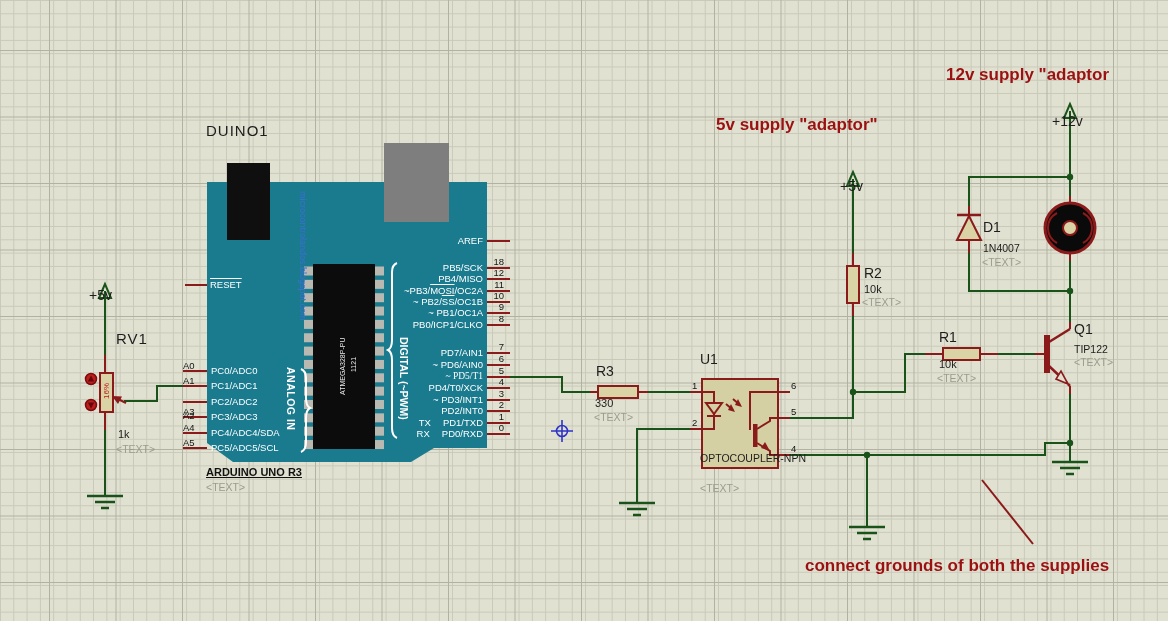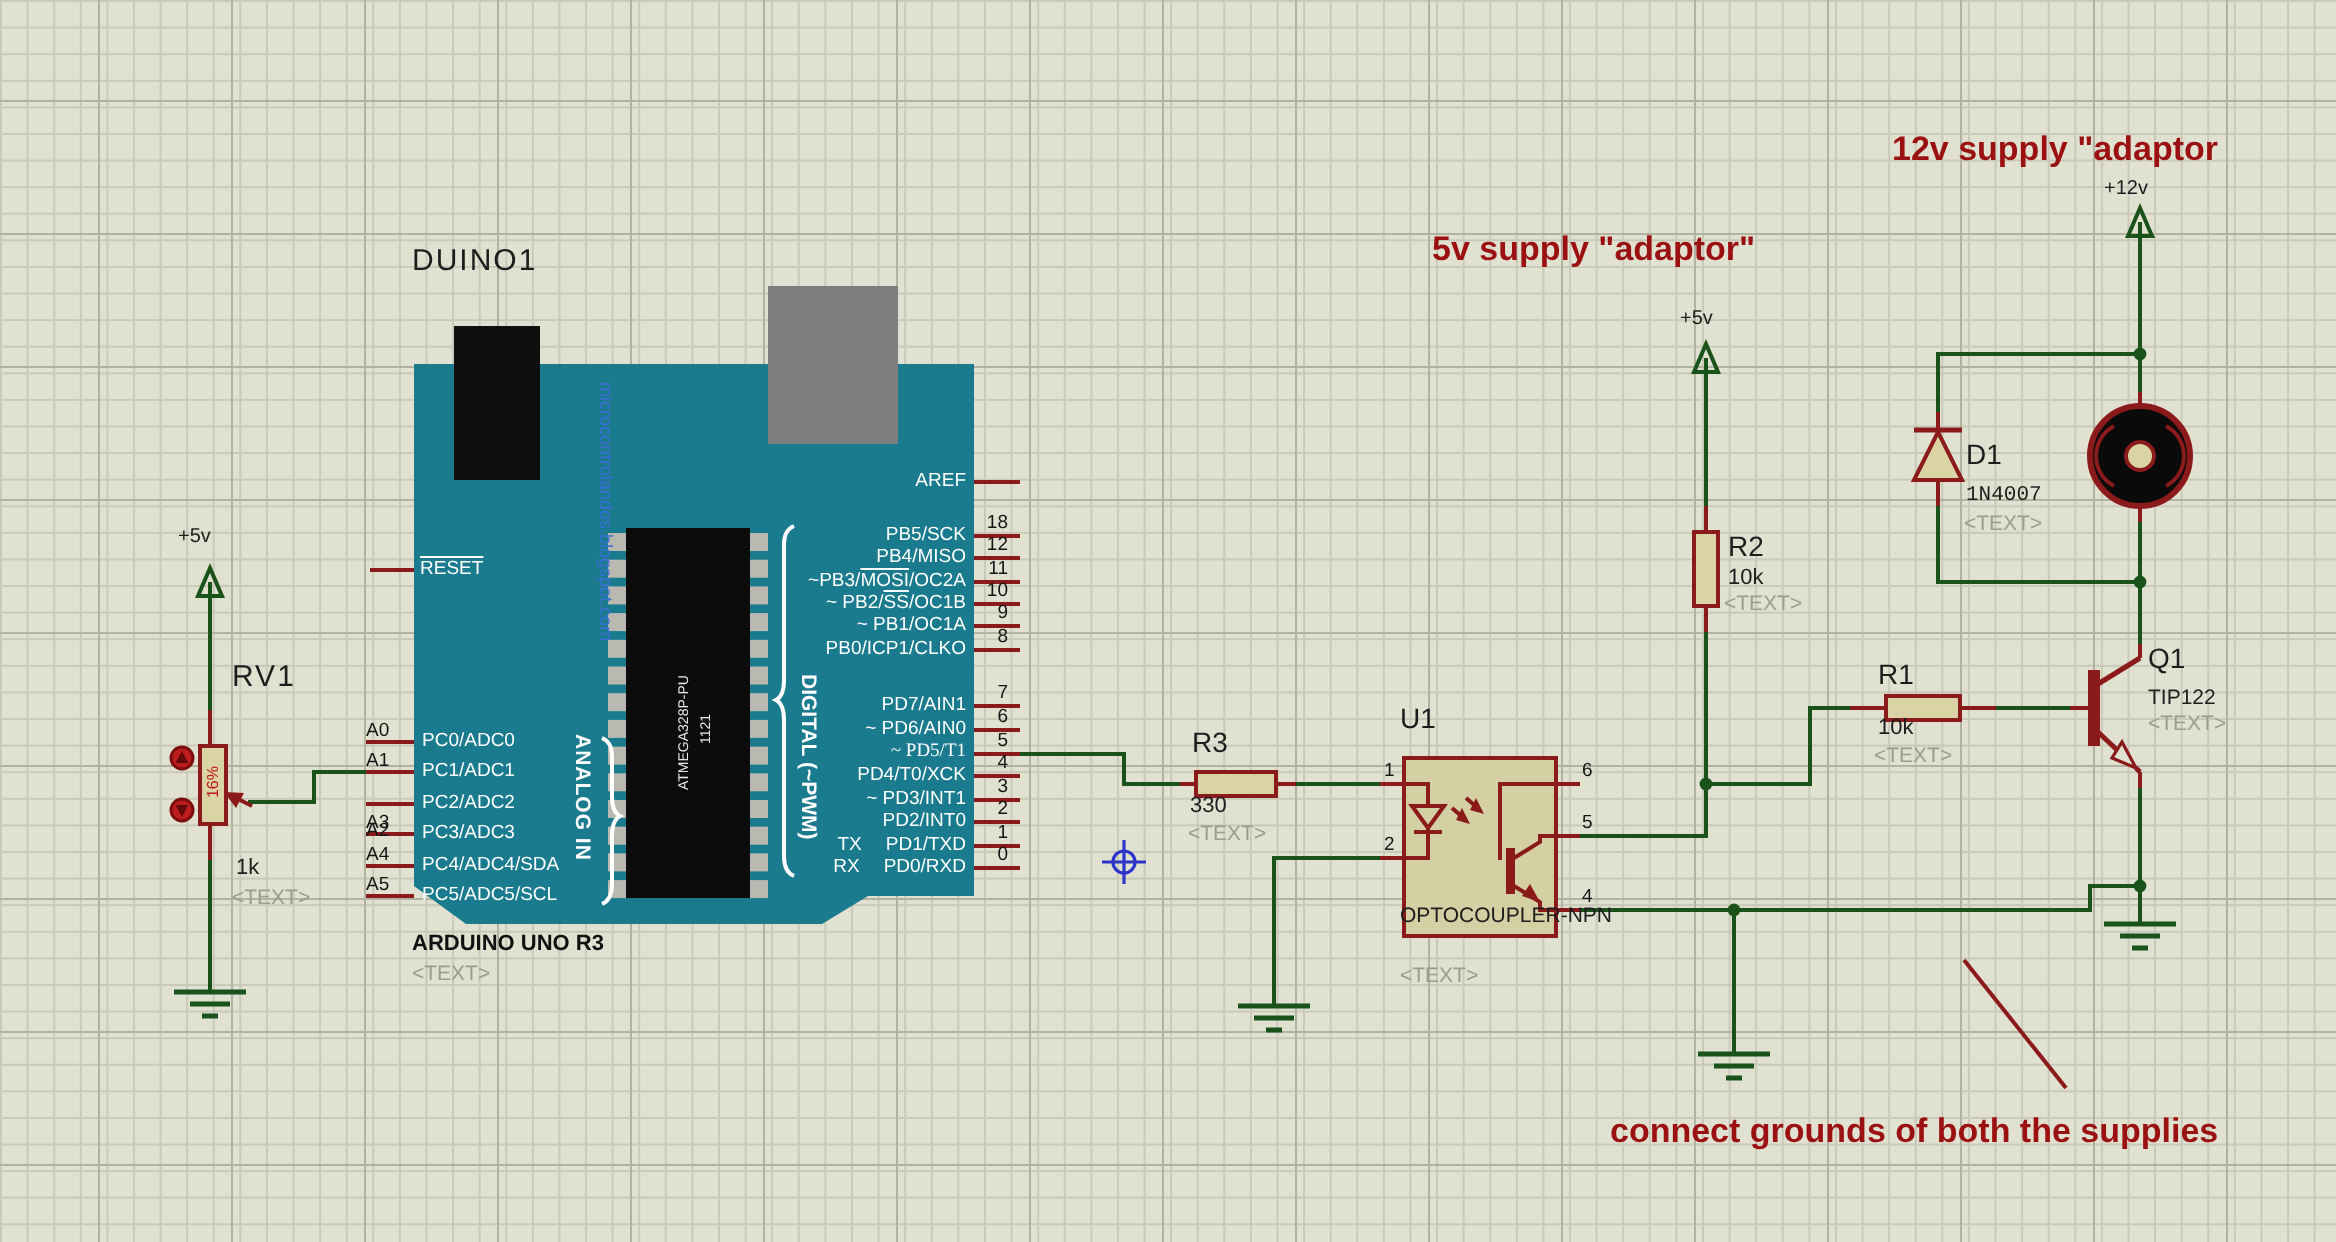--- a/index.html
+++ b/index.html
@@ -24,29 +24,29 @@
   .left-num{left:183px;width:24px;}
   .ovl{text-decoration:overline;}
   .pfx{margin-right:12px;}
   .pfx:empty{display:none;}
   .ref{position:absolute;font-size:14px;color:#1d1d1d;text-align:center;}
   .big{font-size:15px;letter-spacing:1px;}
   .val{position:absolute;font-size:11px;color:#1d1d1d;}
   .part{position:absolute;font-size:10.5px;color:#1d1d1d;}
   .ph{position:absolute;font-size:10.5px;color:#9c9c8e;}
   .ann{position:absolute;font-size:17px;font-weight:bold;color:#9b1010;line-height:1.15;}
-  .pw{position:absolute;font-size:10px;color:#1d1d1d;}
+  .pw{position:absolute;font-size:14px;color:#1d1d1d;margin-top:24px;}
   .vtext{position:absolute;transform-origin:0 0;white-space:pre;}
   #brand{left:308px;top:191px;width:142px;transform:rotate(90deg);font-size:9px;color:#3b6fd6;}
   #analog{left:297px;top:367px;width:92px;transform:rotate(90deg);font-size:10.5px;font-weight:bold;color:#fff;letter-spacing:.5px;}
   #digital{left:410px;top:337px;width:106px;transform:rotate(90deg);font-size:10.5px;font-weight:bold;color:#fff;}
   #chipname{left:339px;top:395px;width:72px;transform:rotate(-90deg);font-size:7px;color:#e8e8e8;}
   #chiptop{left:350px;top:372px;width:26px;transform:rotate(-90deg);font-size:7px;color:#e8e8e8;}
   #potpct{left:102px;top:404px;width:26px;transform:rotate(-90deg);font-size:8px;color:#c01818;text-align:center;}
-  .board-name{position:absolute;font-size:11px;font-weight:600;color:#111;}
+  .board-name{position:absolute;font-size:11px;font-weight:600;color:#111;text-decoration:underline;}
 </style>
 </head>
 <body>
 
 <div id="canvas">
 
 <svg id="gfx" width="1168" height="621" viewBox="0 0 1168 621">
 
   <g>
     <polygon points="207,182 487,182 487,448 434,448 411,462 233,462 207,443" fill="#1a7a8e"></polygon>
@@ -196,21 +196,21 @@
 <div class="pin-num" style="left:692px;top:417px;">2</div>
 <div class="pin-num" style="left:791px;top:380px;">6</div>
 <div class="pin-num" style="left:791px;top:406px;">5</div>
 <div class="pin-num" style="left:791px;top:443px;">4</div>
 
 <div class="ref" style="left:1074px;top:321px;">Q1</div>
 <div class="part" style="left:1074px;top:343px;">TIP122</div>
 <div class="ph" style="left:1074px;top:356px;">&lt;TEXT&gt;</div>
 
 <div class="ref" style="left:983px;top:219px;">D1</div>
-<div class="part" style="left:983px;top:242px;font-family:Liberation Mono, monospace;">1N4007</div>
+<div class="part" style="left:983px;top:242px;">1N4007</div>
 <div class="ph" style="left:982px;top:256px;">&lt;TEXT&gt;</div>
 
 <div class="ref big" style="left:206px;top:122px;">DUINO1</div>
 <div class="board-name" style="left:206px;top:466px;">ARDUINO UNO R3</div>
 <div class="ph" style="left:206px;top:481px;">&lt;TEXT&gt;</div>
 <div class="vtext" id="brand">microcontrolandos.blogspot.com</div>
 <div class="vtext" id="analog">ANALOG IN</div>
 <div class="vtext" id="digital">DIGITAL (~PWM)</div>
 <div class="vtext" id="chiptop">1121</div>
 <div class="vtext" id="chipname">ATMEGA328P-PU</div>

